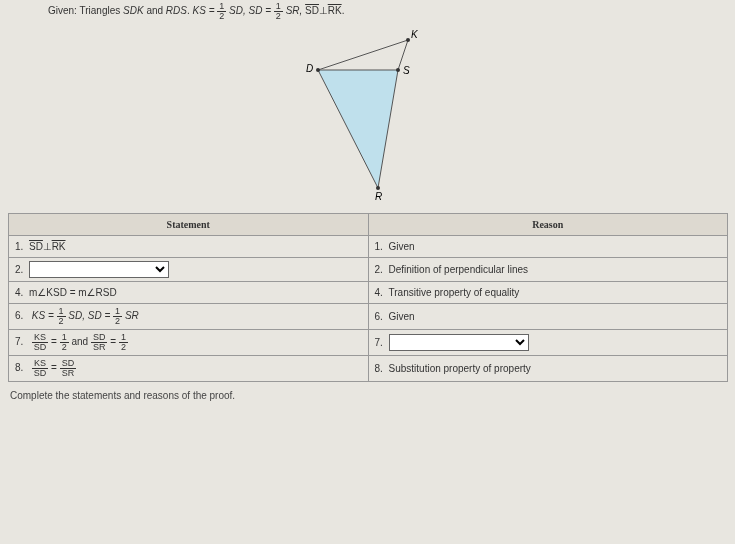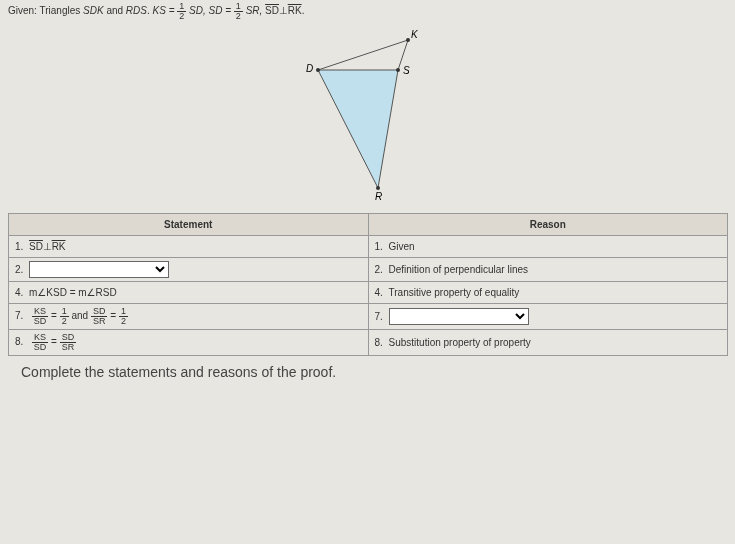--- a/index.html
+++ b/index.html
@@ -9,20 +9,21 @@
       color: #333;
       font-size: 11px;
       width: 735px;
       height: 544px;
       overflow: hidden;
     }
     .given-prove {
       padding: 2px 8px;
       font-size: 10px;
       line-height: 1.6;
+      margin-left: 40px;
     }
     .frac {
       display: inline-block;
       text-align: center;
       vertical-align: middle;
       font-size: 9px;
       line-height: 1;
     }
     .frac .num { display:block; border-bottom:1px solid #333; padding:0 2px;}
     .frac .den { display:block; padding:0 2px;}
@@ -44,32 +45,33 @@
       border: 1px solid #999;
       padding: 3px 6px;
       text-align: left;
       vertical-align: middle;
       height: 22px;
     }
     th {
       background: #ddd9d0;
       text-align: center;
       font-weight: bold;
+      font-family: Liberation Serif, serif;
     }
     td:first-child { width: 50%; }
     select {
       font-size: 10px;
       background: #fff;
       border: 1px solid #666;
       padding: 1px;
       min-width: 140px;
     }
     .footer-text {
-      padding: 8px 21px;
-      font-size: 14px;
+      padding: 8px 10px;
+      font-size: 10px;
       color: #444;
     }
     .num-prefix { display:inline-block; min-width:14px; }
   </style>
 </head>
 <body>
 
 <div class="given-prove">
   <div>
     <span>Given: Triangles</span>
@@ -113,20 +115,30 @@
   </tr>
   <tr>
     <td><span class="num-prefix">2.</span><select><option></option></select></td>
     <td><span class="num-prefix">2.</span><span>Definition of perpendicular lines</span></td>
   </tr>
   <tr>
     <td><span class="num-prefix">4.</span><span>m∠KSD = m∠RSD</span></td>
     <td><span class="num-prefix">4.</span><span>Transitive property of equality</span></td>
   </tr>
   <tr>
+    <td><span class="num-prefix">6.</span>
+      <i>KS =</i>
+      <span class="frac"><span class="num">1</span><span class="den">2</span></span>
+      <i>SD, SD =</i>
+      <span class="frac"><span class="num">1</span><span class="den">2</span></span>
+      <i>SR</i>
+    </td>
+    <td><span class="num-prefix">6.</span><span>Given</span></td>
+  </tr>
+  <tr>
     <td><span class="num-prefix">7.</span>
       <span class="frac"><span class="num">KS</span><span class="den">SD</span></span>
       <span>=</span>
       <span class="frac"><span class="num">1</span><span class="den">2</span></span>
       <span>and</span>
       <span class="frac"><span class="num">SD</span><span class="den">SR</span></span>
       <span>=</span>
       <span class="frac"><span class="num">1</span><span class="den">2</span></span>
     </td>
     <td><span class="num-prefix">7.</span><select><option></option></select></td>

